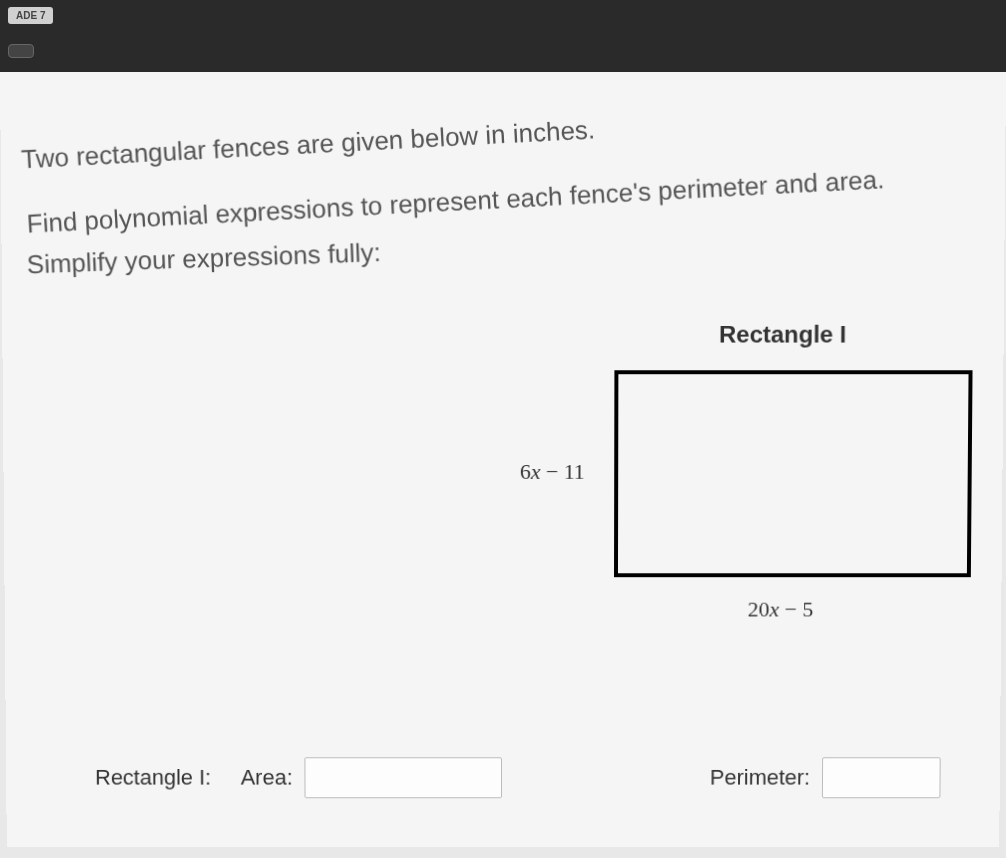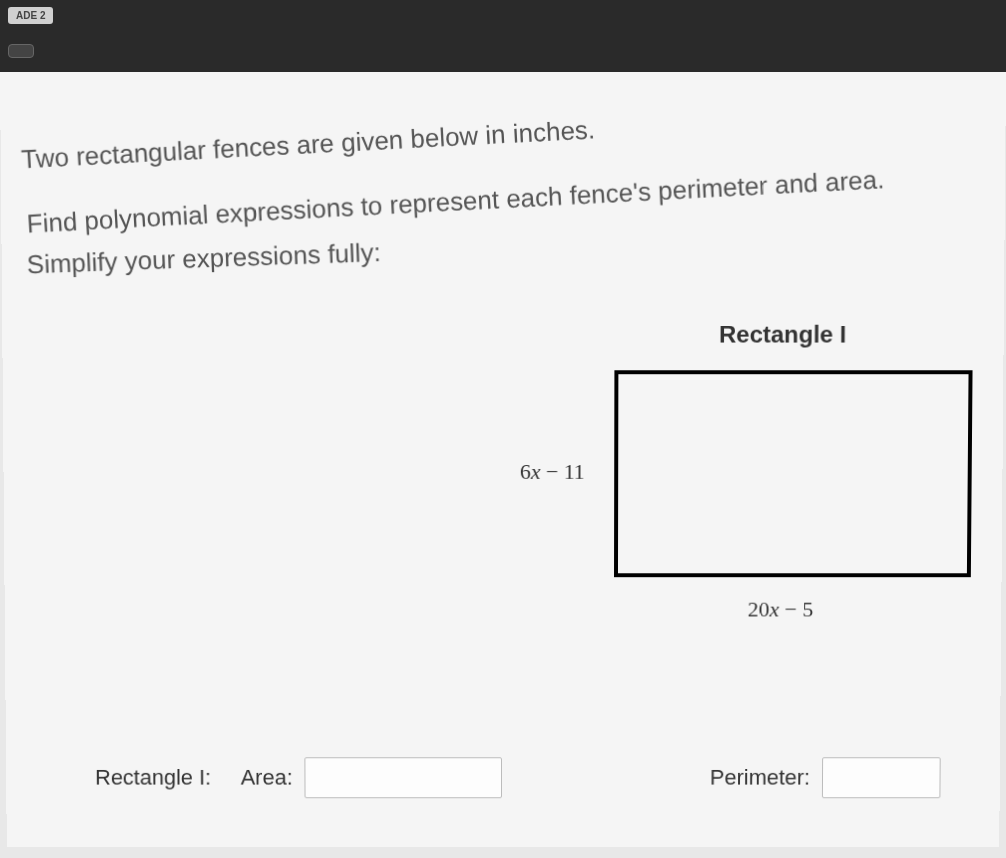--- a/index.html
+++ b/index.html
@@ -161,21 +161,21 @@
       padding: 0 8px;
     }
     .italic-var {
       font-style: italic;
     }
   </style>
 </head>
 <body>
 
 <div class="top-bar">
-  <div class="top-tab">ADE 2</div>
+  <div class="top-tab">ADE 7</div>
 </div>
 
 <div class="secondary-bar">
   <div class="secondary-tab"></div>
 </div>
 
 <div class="content">
 
   <div class="problem-text">
     <div class="line1">Two rectangular fences are given below in inches.</div>

